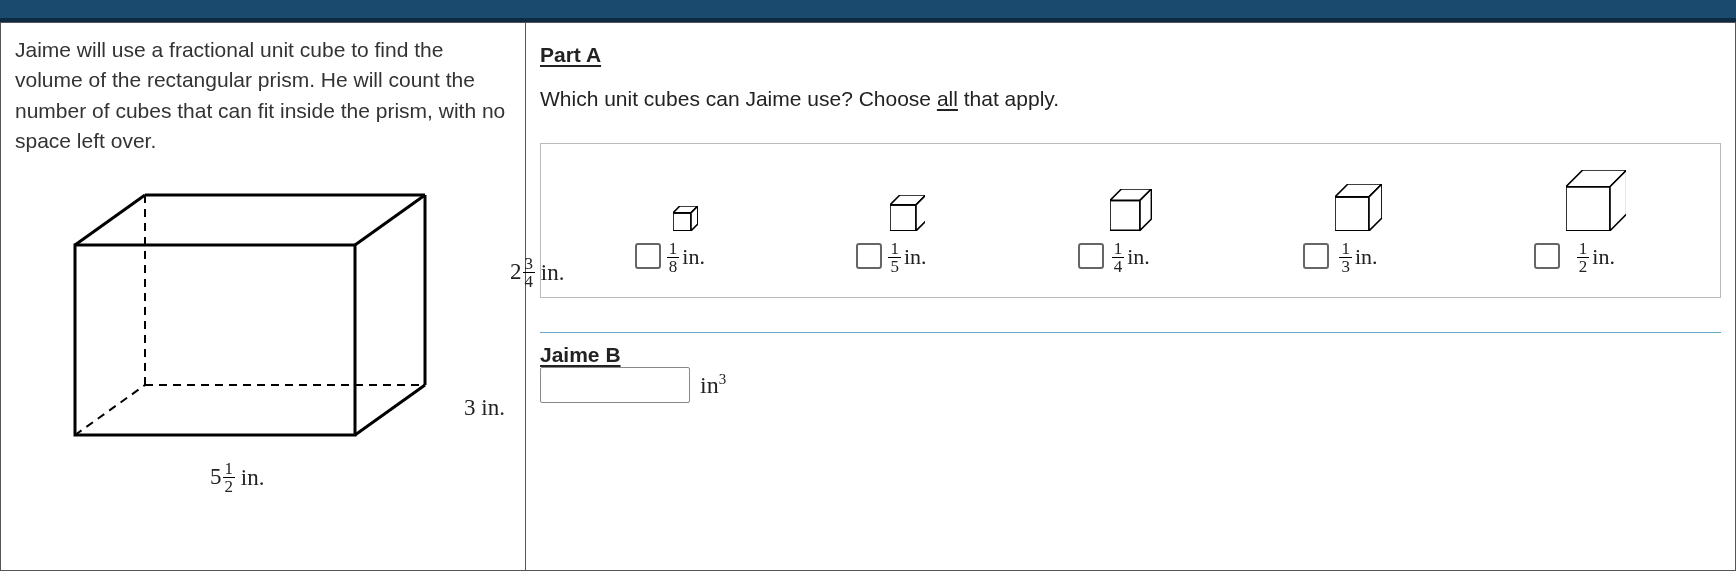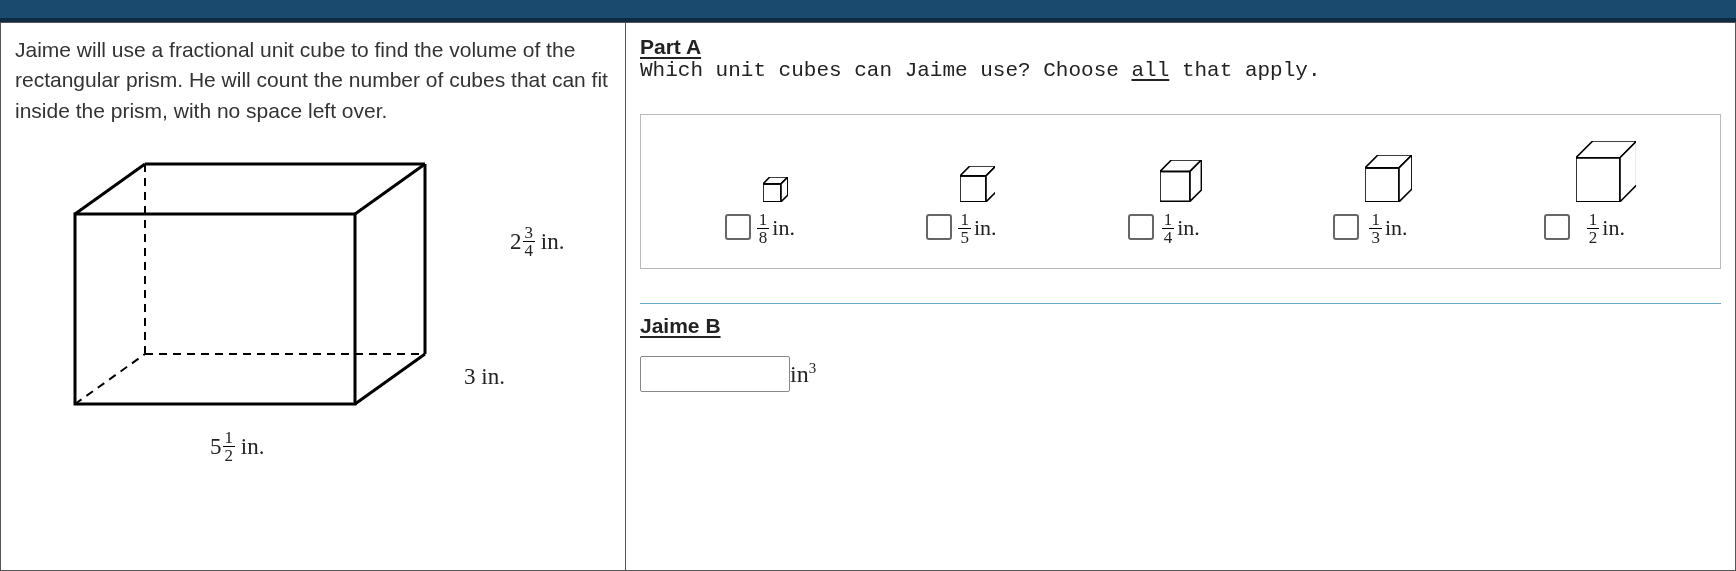--- a/index.html
+++ b/index.html
@@ -15,27 +15,27 @@
     background: #1a4a6e;
     border-bottom: 4px solid #0d2c44;
   }
   .container {
     display: flex;
     border: 1px solid #555;
     margin: 0;
     min-height: 549px;
   }
   .left {
-    width: 625px;
+    width: 525px;
     border-right: 1px solid #555;
     padding: 12px 14px;
   }
   .right {
     flex: 1;
-    padding: 12px 14px;
+    padding: 20px 14px;
   }
   .intro {
     line-height: 1.45;
     color: #333;
   }
   .figure {
     margin-top: 28px;
     padding-left: 40px;
   }
   .prism-wrap {
@@ -53,23 +53,22 @@
   .dim-h { left: 455px; top: 70px; }
   .dim-d { left: 409px; top: 210px; }
   .dim-w { left: 155px; top: 275px; }
 
   .part-title {
     font-weight: 600;
     text-decoration: underline;
     text-underline-offset: 3px;
   }
   .part-q {
-    margin-top: 0;
+    margin-top: 20px;
     margin-bottom: 6px;
-    font-family: Liberation Mono, monospace;
   }
   .all-underline { text-decoration: underline; text-underline-offset: 3px; }
 
   .options-row {
     border: 1px solid #bbb;
     margin-top: 32px;
     padding: 26px 18px 22px 18px;
     display: flex;
     justify-content: space-around;
     align-items: flex-end;
@@ -116,24 +115,23 @@
   .frac .d { padding: 0 2px; }
   .mixed { display:inline-flex; align-items:center; }
   .mixed .whole { font-size: 23px; margin-right:1px;}
 
   .hr {
     border: none;
     border-top: 1px solid #6aa7c4;
     margin: 34px 0 10px 0;
   }
   .answer-row {
-    margin-top: 18px;
     display:flex;
     align-items:center;
-    gap: 0;
+    gap: 10px;
   }
   .answer-input {
     width: 150px;
     height: 36px;
     border: 1px solid #888;
     border-radius: 2px;
     font-size: 18px;
     padding: 2px 6px;
   }
   .unit {

